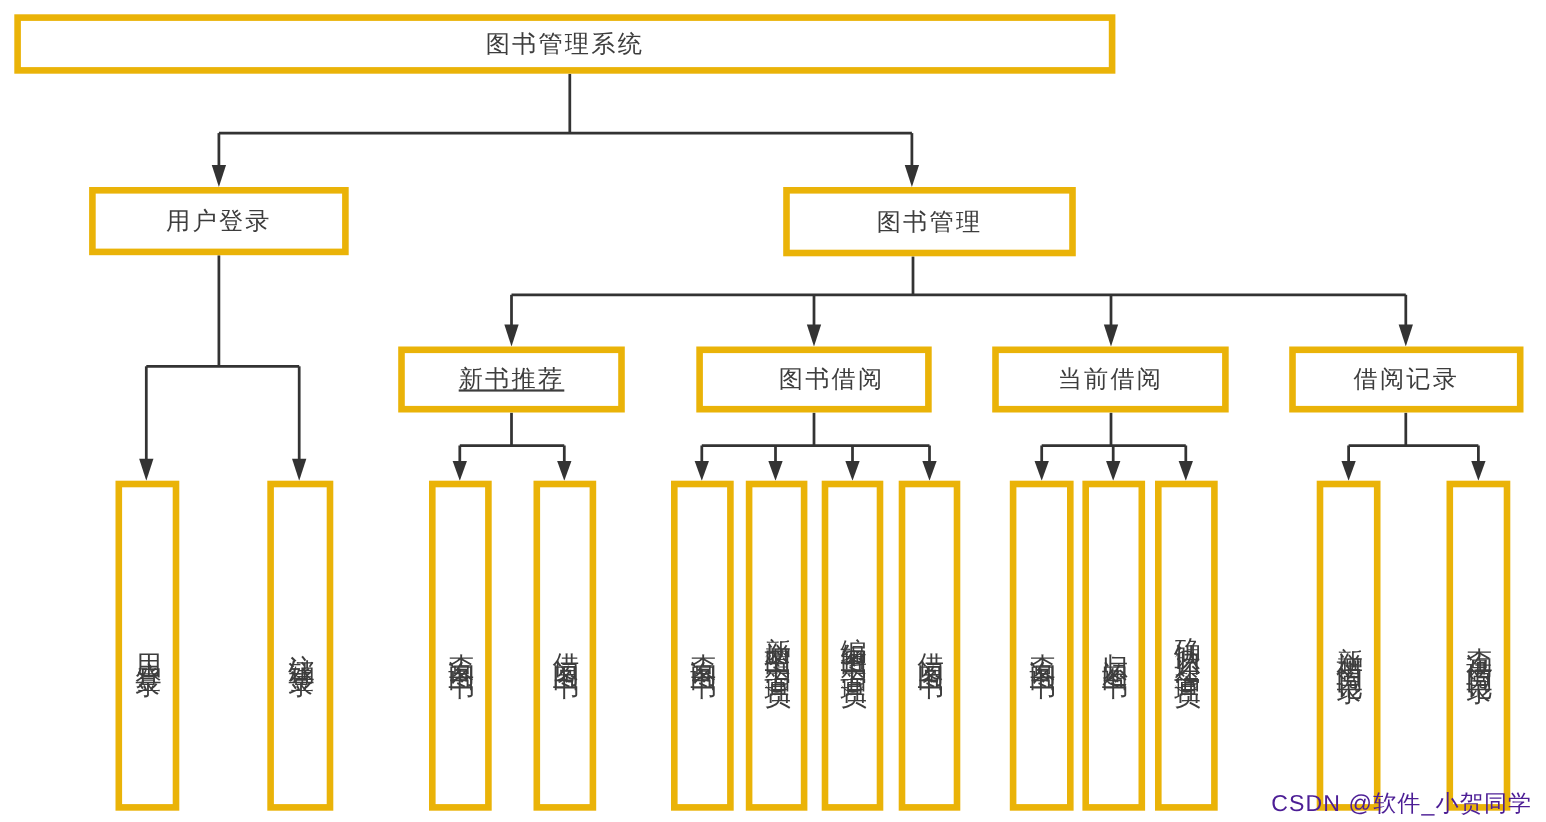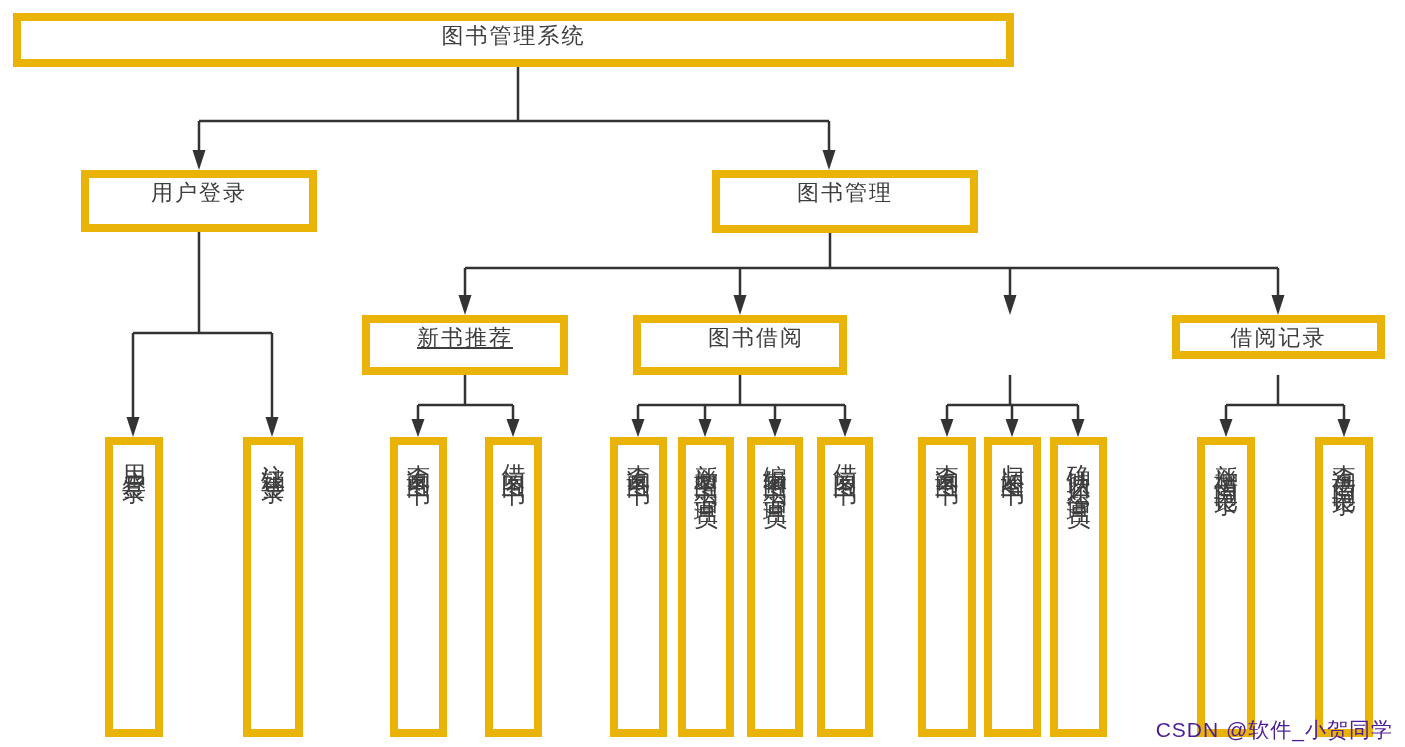--- a/index.html
+++ b/index.html
@@ -17,24 +17,24 @@
   }
   .connectors {
     position: absolute;
     left: 0;
     top: 0;
     pointer-events: none;
   }
   .node {
     position: absolute;
     box-sizing: border-box;
-    border: 8px solid #eab308;
+    border: 6px solid #eab308;
     background: #ffffff;
     display: flex;
-    align-items: flex-start;
+    align-items: center;
     justify-content: center;
     color: #3d3d3d;
   }
   .hlabel {
     font-size: 22px;
     letter-spacing: 2px;
     white-space: nowrap;
   }
   .vnode {
     top: 437px;
@@ -50,21 +50,21 @@
   }
   
   .n-root { left: 13px; top: 13px; width: 1001px; height: 54px; }
   
   .n-user { left: 81px;  top: 170px; width: 236px; height: 62px; }
   .n-book { left: 712px; top: 170px; width: 266px; height: 63px; }
   
   .n-g0 { left: 362px;  top: 315px; width: 206px; height: 60px; text-decoration: underline; }
   .n-g1 { left: 633px;  top: 315px; width: 214px; height: 60px; padding-left: 32px; }
   .n-g2 { left: 902px;  top: 315px; width: 215px; height: 60px; }
-  .n-g3 { left: 1172px; top: 315px; width: 213px; height: 44px; }
+  .n-g3 { left: 1172px; top: 315px; width: 213px; height: 60px; }
   
   .n-u0   { left: 105px;  width: 58px; }
   .n-u1   { left: 243px;  width: 60px; }
   .n-g0l0 { left: 390px;  width: 57px; }
   .n-g0l1 { left: 485px;  width: 57px; }
   .n-g1l0 { left: 610px;  width: 57px; }
   .n-g1l1 { left: 678px;  width: 56px; }
   .n-g1l2 { left: 747px;  width: 56px; }
   .n-g1l3 { left: 817px;  width: 56px; }
   .n-g2l0 { left: 918px;  width: 58px; }
@@ -174,20 +174,23 @@
   <div class="node n-book">
     <span class="hlabel">图书管理</span>
   </div>
 
   <div class="node n-g0">
     <span class="hlabel">新书推荐</span>
   </div>
   <div class="node n-g1">
     <span class="hlabel">图书借阅</span>
   </div>
+  <div class="node n-g2">
+    <span class="hlabel">当前借阅</span>
+  </div>
   <div class="node n-g3">
     <span class="hlabel">借阅记录</span>
   </div>
 
   <div class="node vnode n-u0">
     <span class="vlabel">用户登录</span>
   </div>
   <div class="node vnode n-u1">
     <span class="vlabel">注销登录</span>
   </div>

